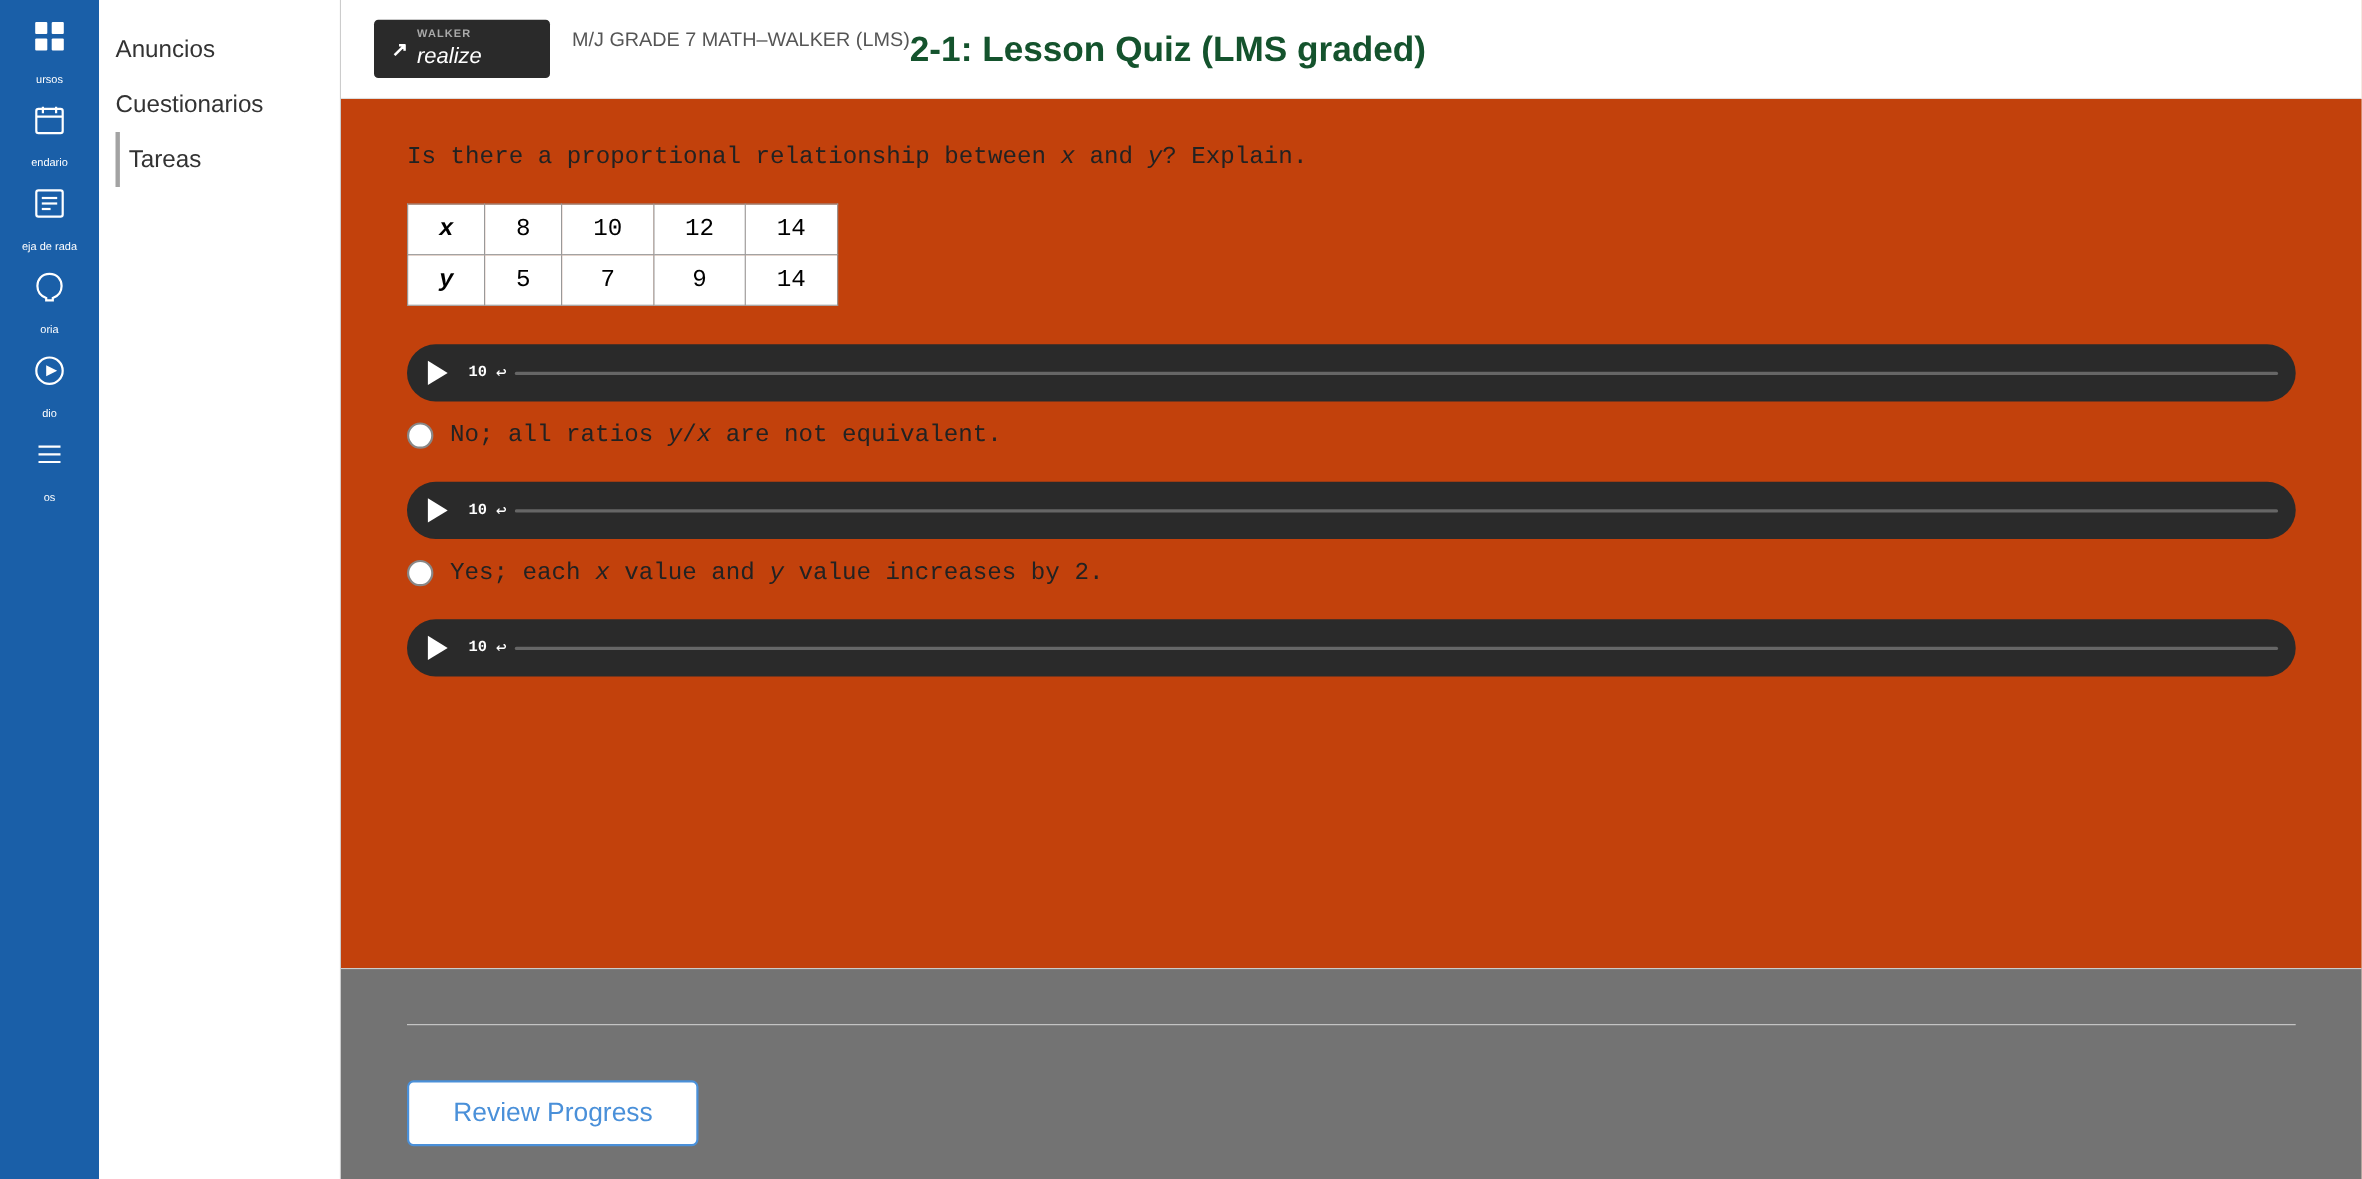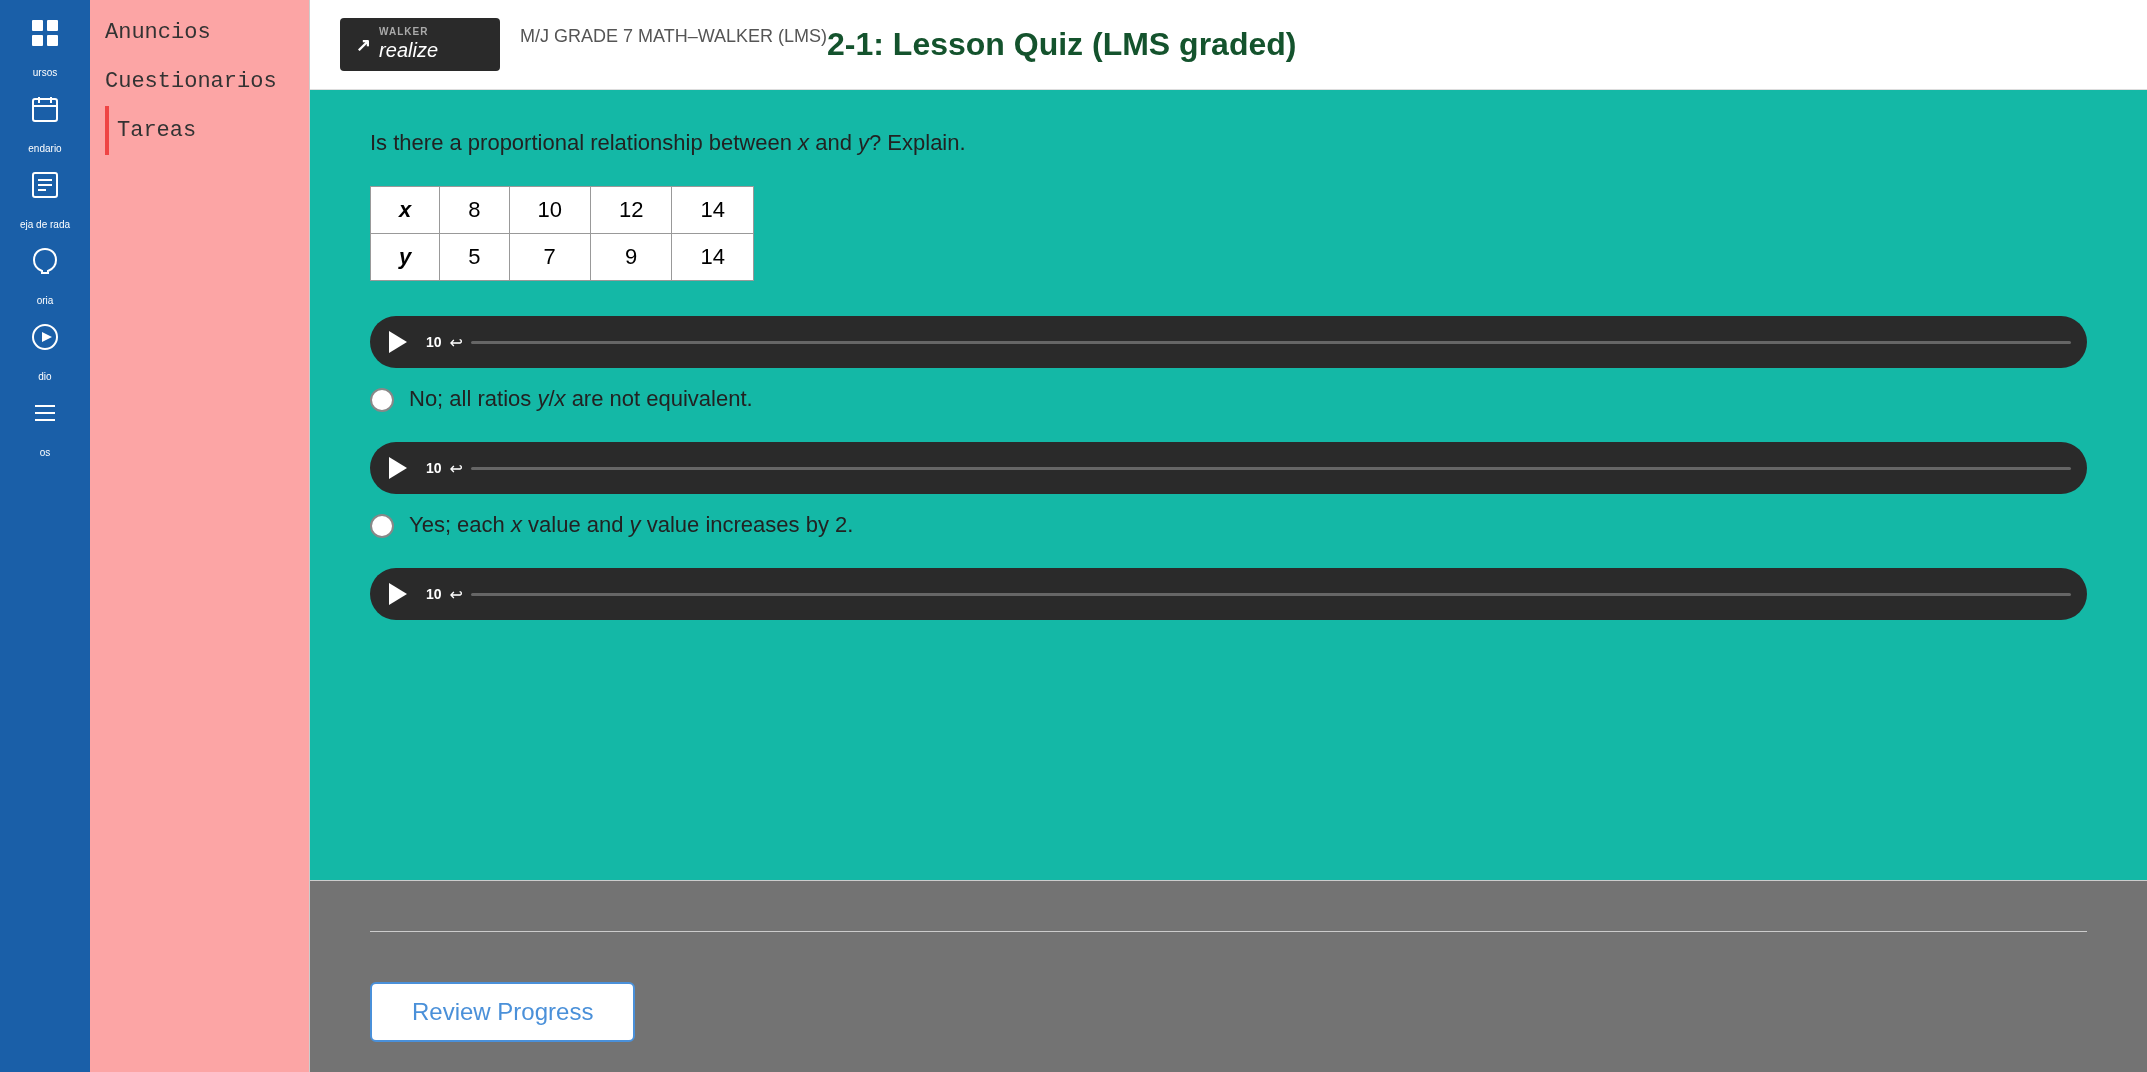--- a/index.html
+++ b/index.html
@@ -35,34 +35,33 @@
       margin: 8px 0;
       cursor: pointer;
     }
     .sidebar-icon svg {
       margin-bottom: 3px;
     }
 
     
     .left-nav {
       width: 220px;
-      background: #fca5a5;
-      padding: 8px 15px;
+      background: #ffffff;
+      padding: 20px 15px;
       flex-shrink: 0;
       border-right: 1px solid #ccc;
-      font-family: Liberation Mono, monospace;
     }
     .left-nav-item {
       font-size: 22px;
       color: #333;
       padding: 12px 0;
       cursor: pointer;
     }
     .left-nav-item.active {
-      border-left: 4px solid #ef4444;
+      border-left: 4px solid #a3a3a3;
       padding-left: 8px;
     }
 
     
     .main-content {
       flex: 1;
       background: #f5f0ea;
       display: flex;
       flex-direction: column;
     }
@@ -110,23 +109,24 @@
     }
     .header-main-title {
       font-size: 32px;
       font-weight: bold;
       color: #14532d;
     }
 
     
     .quiz-area {
       padding: 40px 60px;
-      background: #14b8a6;
+      background: #c2410c;
       flex: 1;
       overflow-y: auto;
+      font-family: Liberation Mono, monospace;
     }
 
     .question-text {
       font-size: 22px;
       color: #222;
       margin-bottom: 30px;
     }
 
     
     .data-table {

